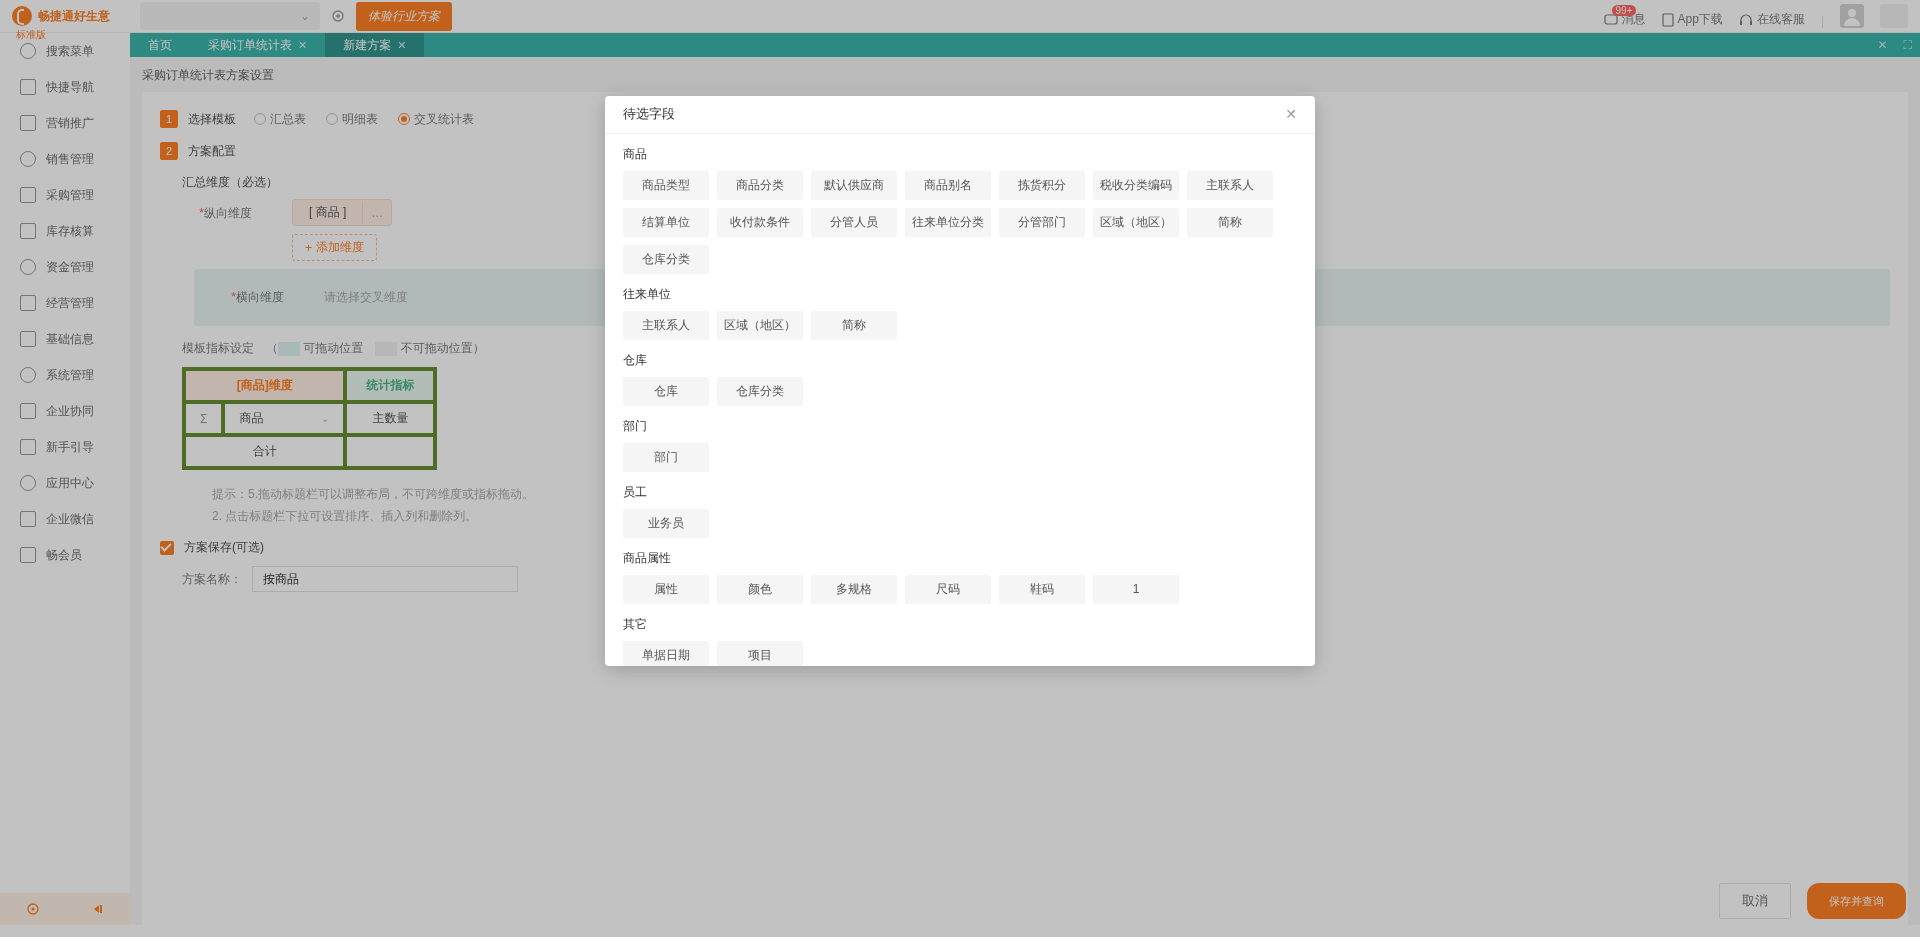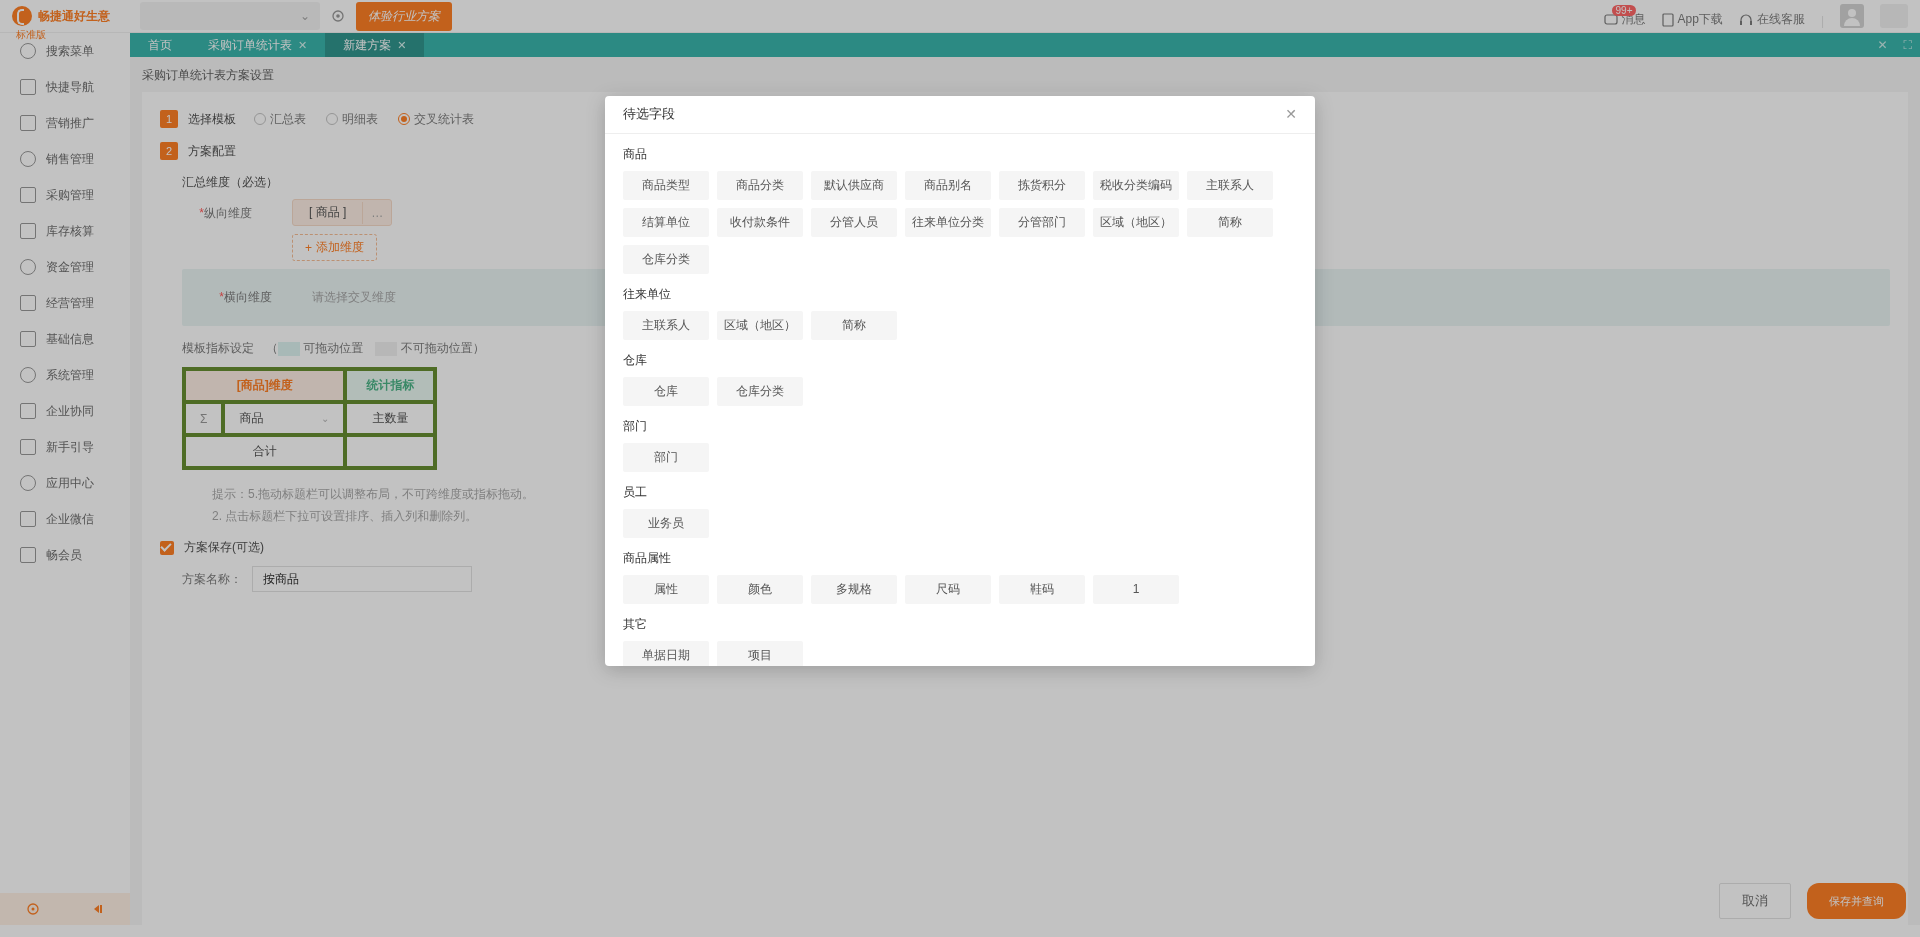--- a/index.html
+++ b/index.html
@@ -65,21 +65,21 @@
 
 .dim-group { display: flex; align-items: flex-start; gap: 40px; margin-bottom: 8px; }
 .dim-label { width: 70px; text-align: right; font-size: 12px; color: #666; padding-top: 6px; }
 .dim-chips { display: flex; gap: 8px; flex-direction: column; }
 .chip-row { display: flex; gap: 10px; }
 .dim-chip { display: flex; align-items: center; background: #fdece1; border: 1px solid #f5d4bf; border-radius: 3px; overflow: hidden; }
 .chip-label { padding: 4px 16px; color: #333; font-size: 12px; }
 .chip-right { background: #fdece1; padding: 4px 8px; color: #999; border-left: 1px solid #f5d4bf; }
 .add-dim { border: 1px dashed #f5b385; color: #ff6a00; padding: 4px 12px; border-radius: 3px; cursor: pointer; display: inline-flex; align-items: center; gap: 4px; font-size: 12px; }
 
-.cross-box { background: #e6f3f2; padding: 20px; margin-left: 0; border-radius: 2px; display: flex; align-items: center; gap: 40px; }
+.cross-box { background: #e6f3f2; padding: 20px; margin-left: 12px; border-radius: 2px; display: flex; align-items: center; gap: 40px; }
 .cross-label { font-size: 12px; color: #666; width: 70px; text-align: right; }
 .cross-placeholder { color: #999; font-size: 12px; }
 
 .indicator-row { display: flex; align-items: center; gap: 12px; margin: 14px 0 10px 0; font-size: 12px; color: #666; }
 .swatch { width: 22px; height: 14px; display: inline-block; vertical-align: middle; }
 .swatch.draggable { background: #d7f2ef; }
 .swatch.fixed { background: #eee; }
 
 .indicator-table { border-collapse: collapse; }
 .indicator-table th, .indicator-table td { border: 4px solid #4d7c0f; padding: 6px 14px; font-size: 12px; text-align: center; }
@@ -89,21 +89,21 @@
 .cell-select { display: flex; align-items: center; justify-content: space-between; gap: 8px; min-width: 90px; }
 .caret { color: #aaa; font-size: 10px; }
 
 .hints { color: #999; font-size: 12px; line-height: 1.8; margin-top: 14px; padding-left:30px; }
 
 .save-row { padding: 12px 0 0 18px; display: flex; align-items: center; gap: 10px; }
 .checkbox { width: 14px; height: 14px; background: #ff6a00; border-radius: 2px; display: inline-block; position: relative; }
 .checkbox::after { content: ""; position: absolute; left: 3px; top: 0; width: 4px; height: 8px; border: solid #fff; border-width: 0 2px 2px 0; transform: rotate(45deg); }
 
 .name-row { padding: 10px 0 20px 40px; display: flex; align-items: center; gap: 10px; font-size: 12px; color: #666; }
-.name-input { border: 1px solid #ddd; padding: 5px 10px; width: 220px; font-size: 12px; }
+.name-input { border: 1px solid #ddd; padding: 5px 10px; width: 266px; font-size: 12px; }
 
 
 .footer-bar { position: absolute; right: 14px; bottom: 6px; display: flex; gap: 16px; }
 .btn-cancel { background: #fff; border: 1px solid #ddd; color: #555; padding: 8px 22px; border-radius: 2px; cursor: pointer; font-size: 13px; }
 .btn-primary { background: #ff6a00; border: none; color: #fff; padding: 8px 22px; border-radius: 12px; cursor: pointer; font-size: 11px; }
 
 
 .overlay { position: fixed; inset: 0; background: rgba(80,80,80,0.35); display: flex; align-items: flex-start; justify-content: center; padding-top: 96px; z-index: 100; }
 .modal { width: 710px; max-height: 570px; background: #fff; border-radius: 4px; box-shadow: 0 4px 20px rgba(0,0,0,0.2); display: flex; flex-direction: column; }
 .modal-header { height: 40px; display: flex; align-items: center; justify-content: space-between; padding: 0 18px; border-bottom: 1px solid #eee; }

